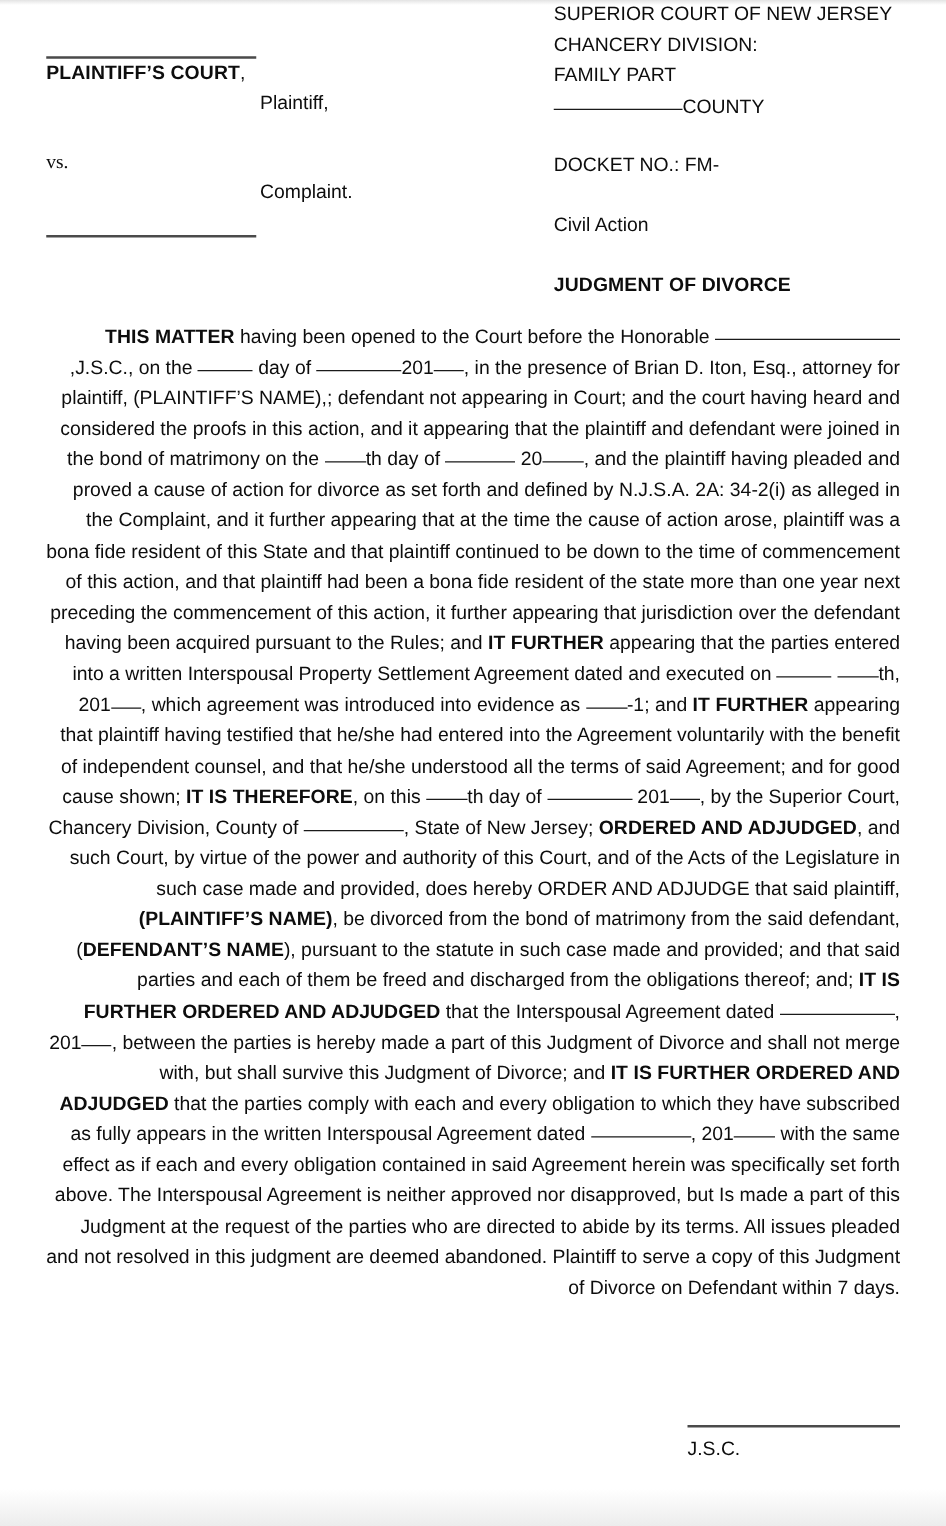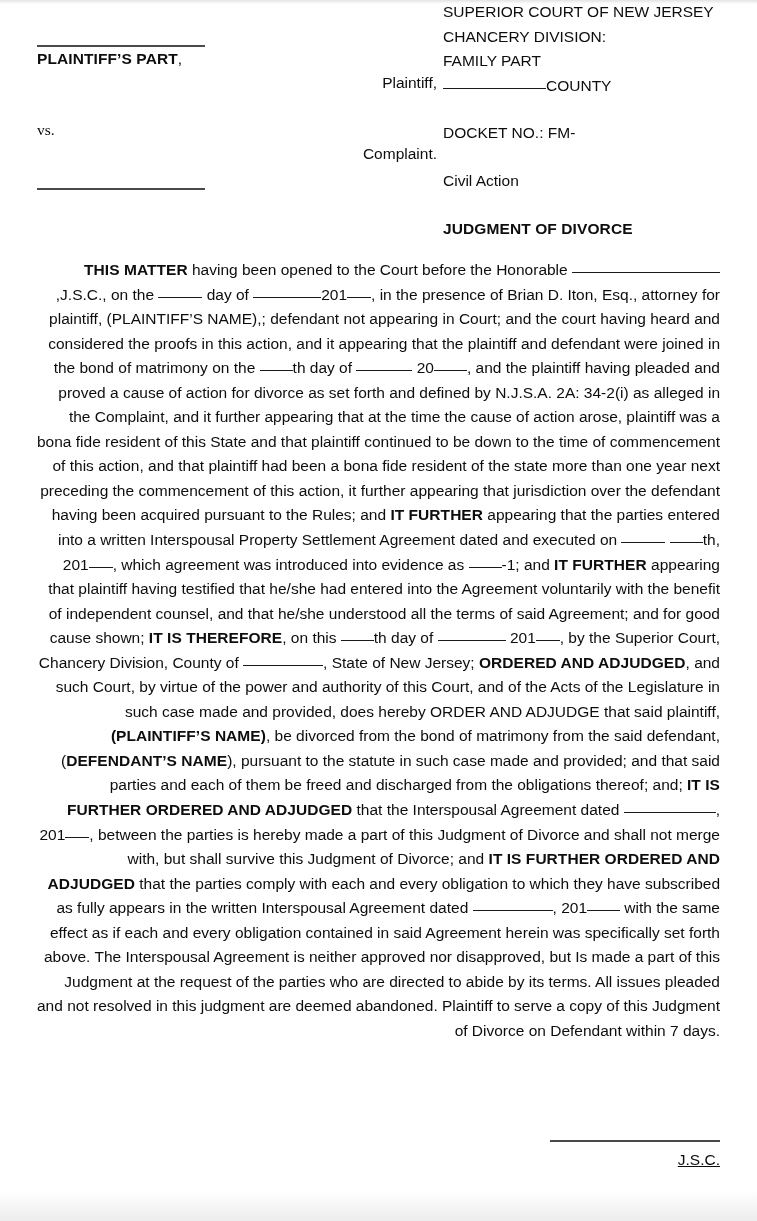--- a/index.html
+++ b/index.html
@@ -73,21 +73,20 @@
     font-size: 15.5px;
     line-height: 24px;
     letter-spacing: 0.1px;
   }
   .party-name .plain { font-weight: normal; }
 
   .party-role {
     font-size: 15.5px;
     line-height: 24px;
     padding-left: 171px;
-    text-align: right;
   }
 
   .vs-line {
     font-size: 15.5px;
     line-height: 24px;
     margin-top: 23px;
     font-family: Liberation Serif, serif;
   }
 
   .hdr-line {
@@ -146,38 +145,36 @@
     top: 0;
     width: 170px;
     height: 0;
     border-top: 2px solid #4a4a4a;
   }
   .sig-label {
     position: absolute;
     right: 0;
     top: 8px;
     width: 170px;
-    text-align: right;
-    font-size: 15.5px;
-    line-height: 24px;
-    text-decoration: underline;
+    font-size: 15.5px;
+    line-height: 24px;
   }
 </style>
 </head>
 <body>
 
 <div class="page-top-edge"></div>
 
 <div class="page">
 
   <div class="caption">
 
     <div class="caption-left">
       <div class="rule rule-top"></div>
-      <div class="party-name"><span>PLAINTIFF’S PART</span><span class="plain">,</span></div>
+      <div class="party-name"><span>PLAINTIFF’S COURT</span><span class="plain">,</span></div>
       <div class="party-role">Plaintiff,</div>
       <div class="vs-line">vs.</div>
       <div class="party-role">Complaint.</div>
       <div class="rule rule-bottom"></div>
     </div>
 
     <div class="caption-right">
       <div class="hdr-line">SUPERIOR COURT OF NEW JERSEY</div>
       <div class="hdr-line">CHANCERY DIVISION:</div>
       <div class="hdr-line">FAMILY PART</div>

